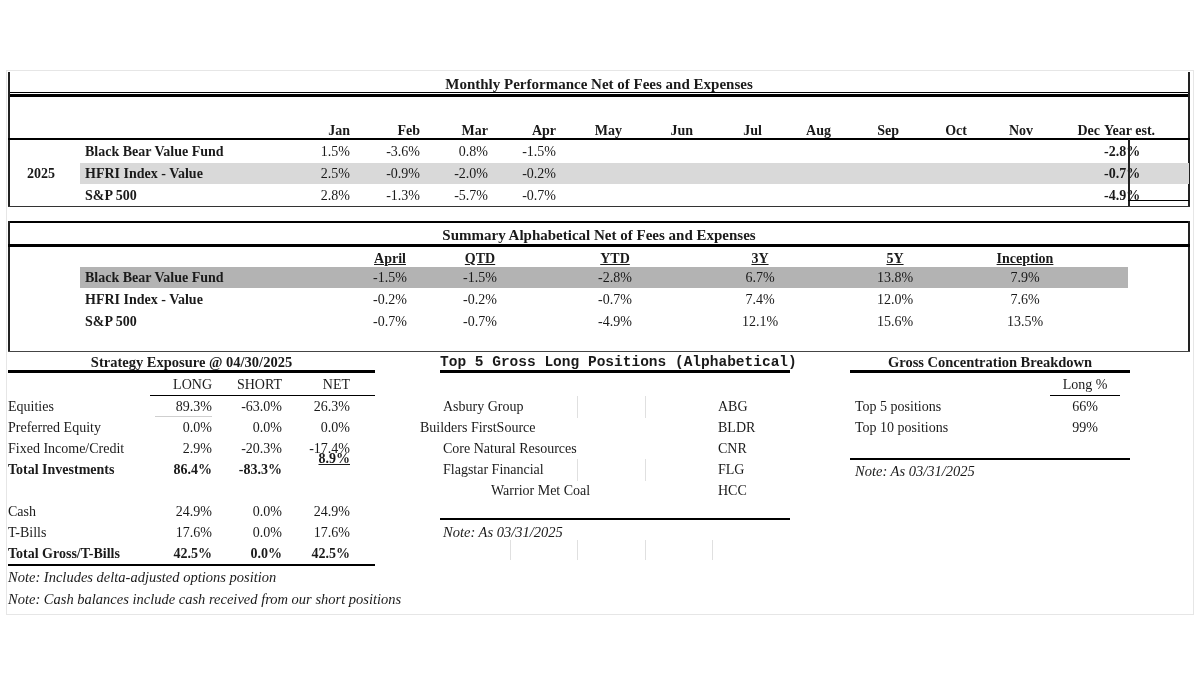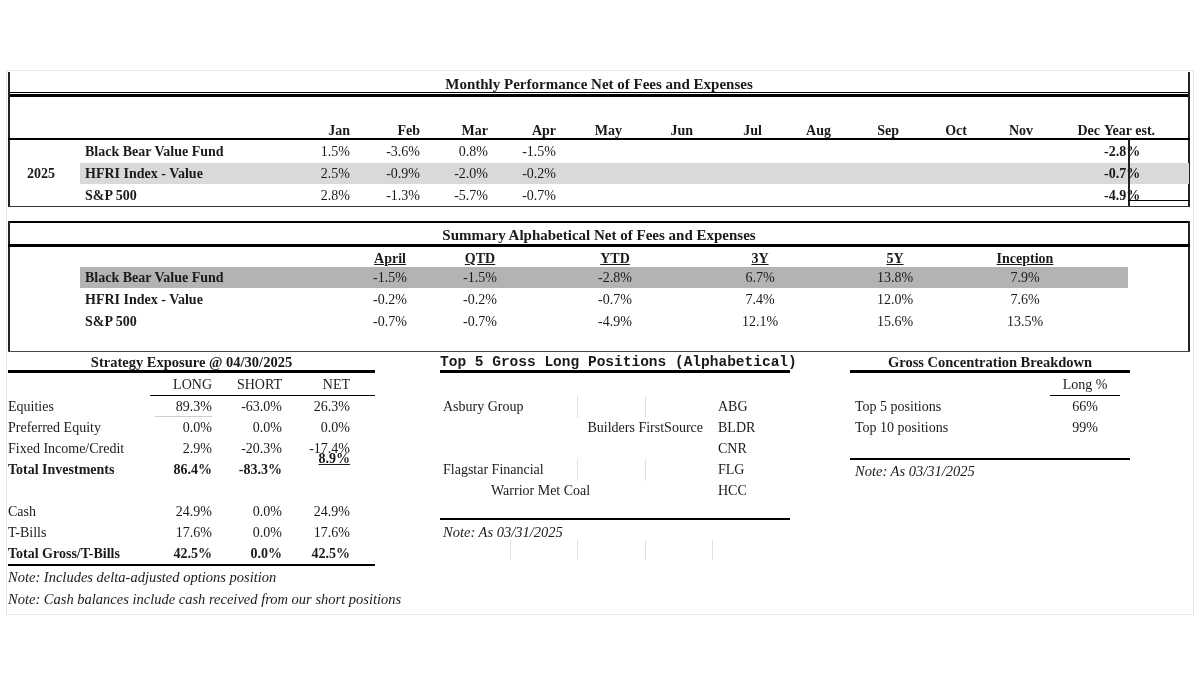--- a/index.html
+++ b/index.html
@@ -177,22 +177,23 @@
   <div class="title" style="left:440px;top:353px;width:350px;font-size:14.5px;font-family:Liberation Mono, monospace;">Top 5 Gross Long Positions (Alphabetical)</div>
   <div class="ln" style="left:440px;top:370px;width:350px;height:3px;"></div>
 
   <div class="ln-faint" style="left:577px;top:396px;width:1px;height:22px;"></div>
   <div class="ln-faint" style="left:645px;top:396px;width:1px;height:22px;"></div>
   <div class="ln-faint" style="left:577px;top:459px;width:1px;height:22px;"></div>
   <div class="ln-faint" style="left:645px;top:459px;width:1px;height:22px;"></div>
 
   <div class="t" style="left:443px;top:396px;width:260px;">Asbury Group</div>
   <div class="t" style="left:718px;top:396px;width:70px;">ABG</div>
-  <div class="t" style="left:443px;top:417px;width:260px;text-align:right;">Builders FirstSource</div>
+  <div class="t" style="left:420px;top:417px;width:260px;">Builders FirstSource</div>
   <div class="t" style="left:718px;top:417px;width:70px;">BLDR</div>
+  <div class="t" style="left:443px;top:438px;width:260px;">Core Natural Resources</div>
   <div class="t" style="left:718px;top:438px;width:70px;">CNR</div>
   <div class="t" style="left:443px;top:459px;width:260px;">Flagstar Financial</div>
   <div class="t" style="left:718px;top:459px;width:70px;">FLG</div>
   <div class="t" style="left:443px;top:480px;width:260px;margin-left:48px;">Warrior Met Coal</div>
   <div class="t" style="left:718px;top:480px;width:70px;">HCC</div>
 
   <div class="ln" style="left:440px;top:518px;width:350px;height:2px;"></div>
   <div class="t i" style="left:443px;top:522px;width:200px;font-size:14.5px;">Note: As 03/31/2025</div>
 
   <div class="ln-faint" style="left:510px;top:540px;width:1px;height:20px;"></div>

